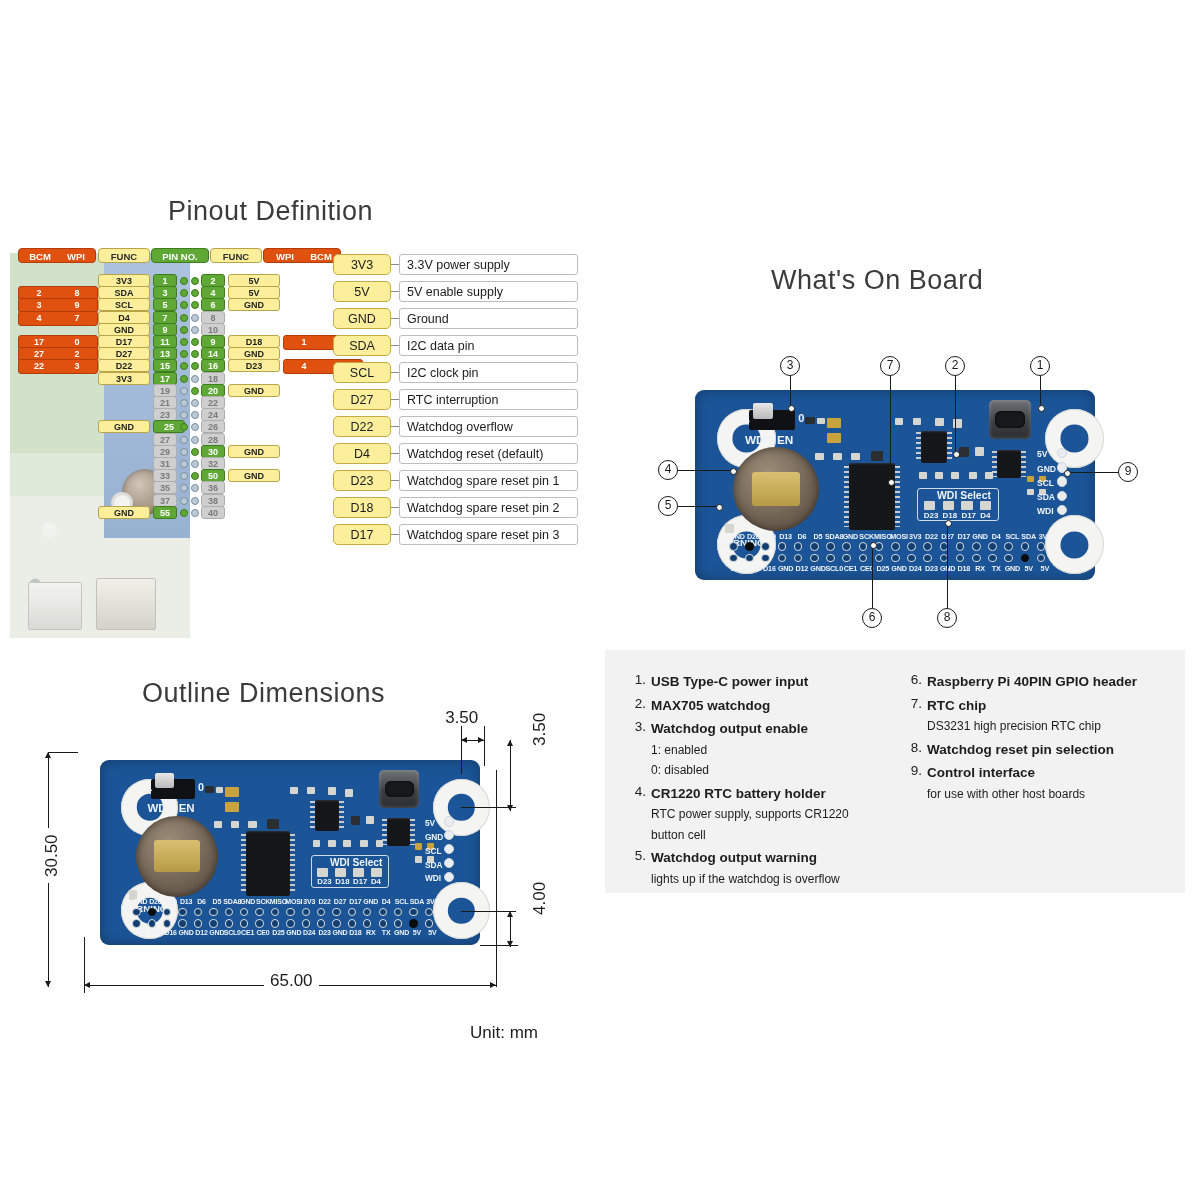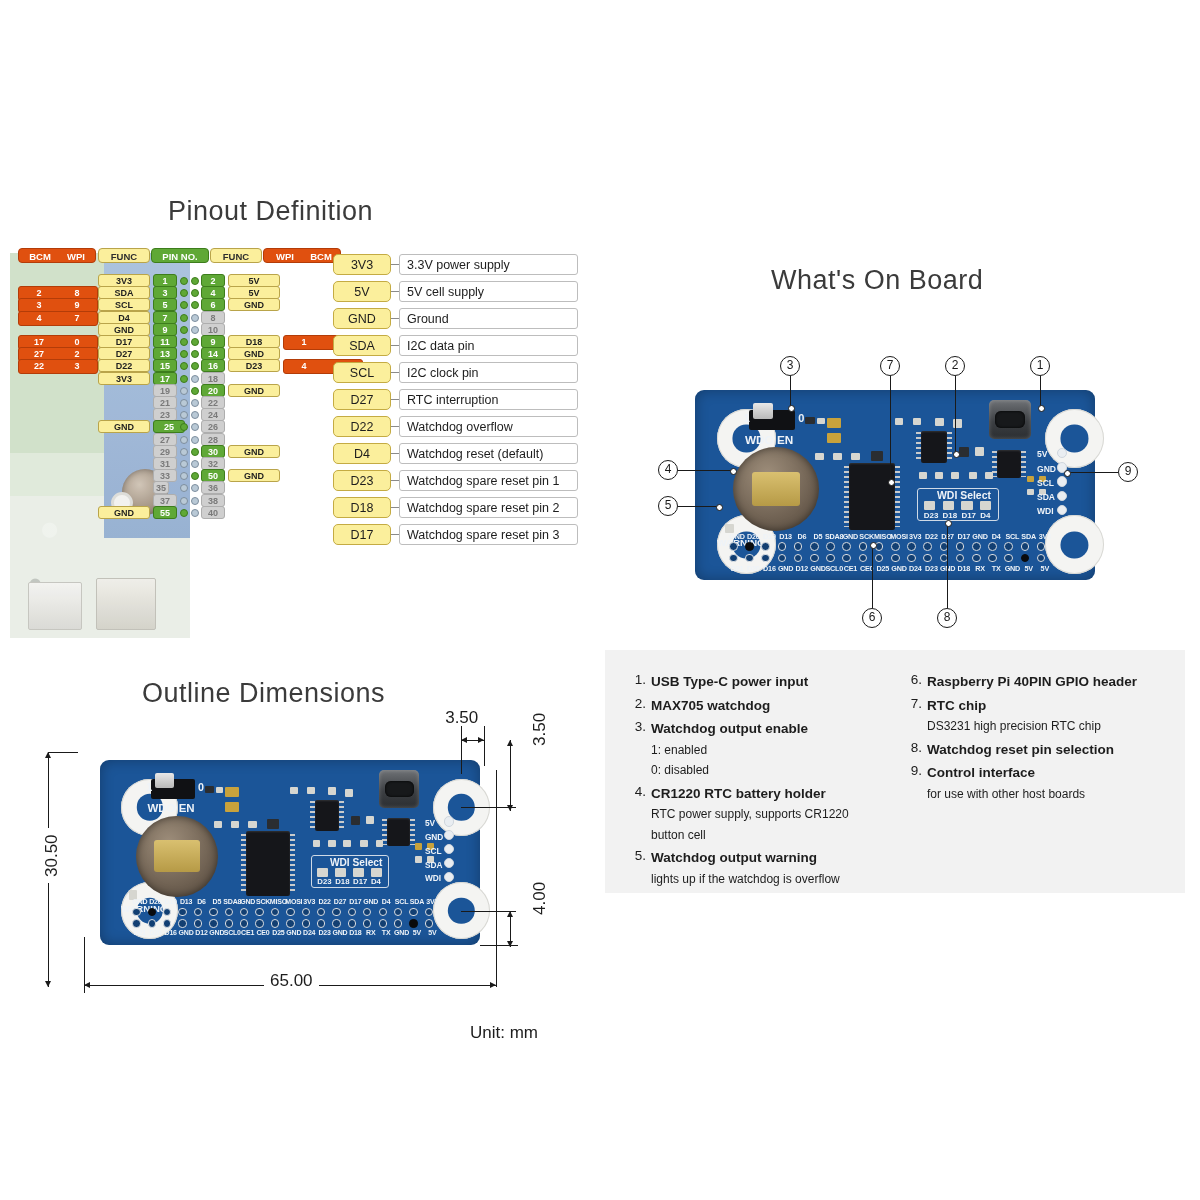--- a/index.html
+++ b/index.html
@@ -338,21 +338,21 @@
         <div class="cell gy" style="left: 191px; top: 0px; width: 24px;">32</div>
       </div>
       <div class="prow" style="left: 0px; top: 221.2px; width: 331px;">
         <div class="cell gy" style="left: 143px; top: 0px; width: 24px;">33</div>
         <div class="pad" style="left: 170px;"></div>
         <div class="pad on" style="left: 181px;"></div>
         <div class="cell gr" style="left: 191px; top: 0px; width: 24px;">50</div>
         <div class="cell ye" style="left: 218px; top: 0px; width: 52px;">GND</div>
       </div>
       <div class="prow" style="left: 0px; top: 233.4px; width: 331px;">
-        <div class="cell gy" style="left: 143px; top: 0px; width: 16px;">35</div>
+        <div class="cell gy" style="left: 143px; top: 0px; width: 24px;">35</div>
         <div class="pad" style="left: 170px;"></div>
         <div class="pad" style="left: 181px;"></div>
         <div class="cell gy" style="left: 191px; top: 0px; width: 24px;">36</div>
       </div>
       <div class="prow" style="left: 0px; top: 245.6px; width: 331px;">
         <div class="cell gy" style="left: 143px; top: 0px; width: 24px;">37</div>
         <div class="pad" style="left: 170px;"></div>
         <div class="pad" style="left: 181px;"></div>
         <div class="cell gy" style="left: 191px; top: 0px; width: 24px;">38</div>
       </div>
@@ -368,21 +368,21 @@
 
 <div class="abs" id="func-list">
     <div class="frow">
       <div class="fkey">3V3</div>
       <div class="fdash"></div>
       <div class="fval">3.3V power supply</div>
     </div>
     <div class="frow">
       <div class="fkey">5V</div>
       <div class="fdash"></div>
-      <div class="fval">5V cell supply</div>
+      <div class="fval">5V enable supply</div>
     </div>
     <div class="frow">
       <div class="fkey">GND</div>
       <div class="fdash"></div>
       <div class="fval">Ground</div>
     </div>
     <div class="frow">
       <div class="fkey">SDA</div>
       <div class="fdash"></div>
       <div class="fval">I2C data pin</div>

